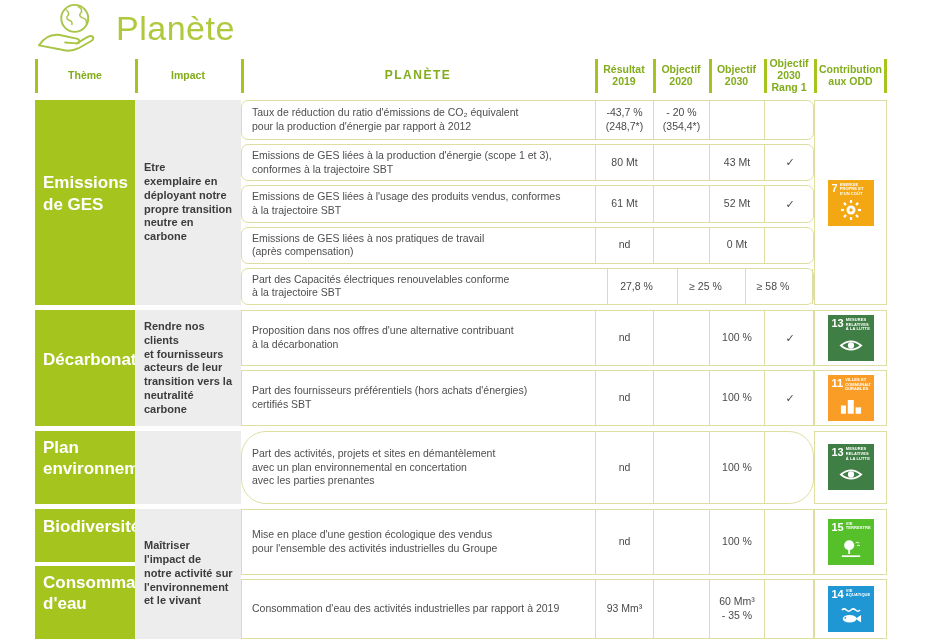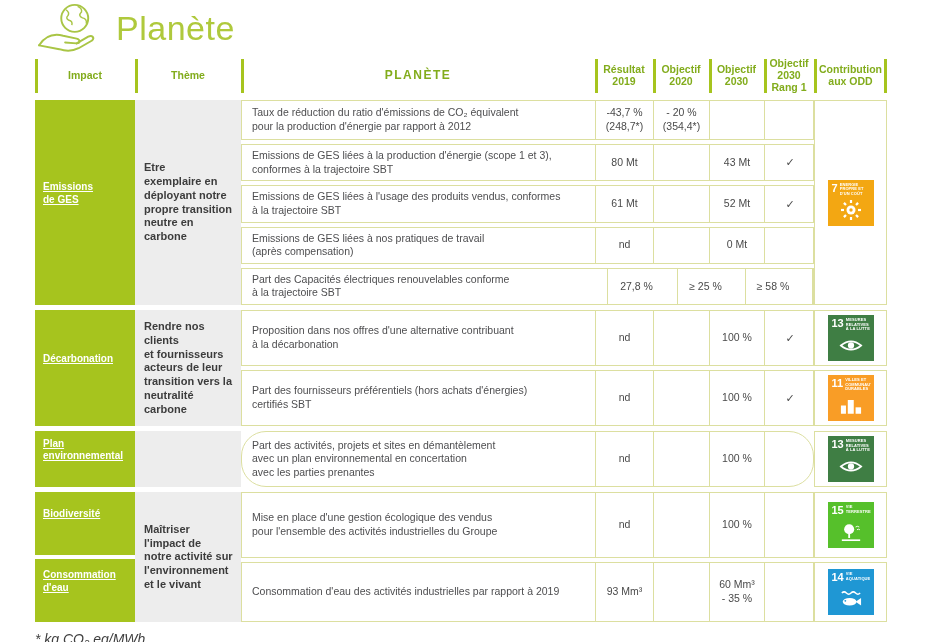--- a/index.html
+++ b/index.html
@@ -20,33 +20,33 @@
   .table{position:absolute;top:56px;left:35px;width:852px;}
   .header{position:relative;display:grid;grid-template-columns:100px 106px 354px 58px 56px 55px 50px 73px;height:40px;}
   .hcell{position:relative;display:flex;align-items:center;justify-content:center;text-align:center;
     color:var(--header-text-green);font-weight:bold;font-size:10.5px;line-height:1.12;white-space:pre-line;}
   .hcell::before{content:"";position:absolute;left:0;top:3px;bottom:3px;width:3px;background:var(--brand-green);}
   .hcell.planete{font-size:12px;letter-spacing:1.5px;}
   .header::after{content:"";position:absolute;right:0;top:3px;bottom:3px;width:3px;background:var(--brand-green);}
   .groups{display:flex;flex-direction:column;gap:5px;margin-top:4px;}
   .group{display:flex;}
   .theme-col{width:100px;display:flex;flex-direction:column;gap:4px;}
-  .theme{flex:1;background:var(--brand-green);color:#fff;font-weight:bold;font-size:10px;line-height:1.25;
-    display:flex;align-items:center;padding:6px 4px 24px 8px;white-space:pre-line;text-decoration:underline;}
+  .theme{flex:1;background:var(--brand-green);color:#fff;font-weight:bold;font-size:17px;line-height:1.25;
+    display:flex;align-items:center;padding:6px 4px 24px 8px;white-space:pre-line;}
   .impact{width:106px;background:var(--impact-bg);color:#3C3C3C;font-weight:bold;font-size:11px;line-height:1.25;
     display:flex;align-items:center;padding:6px 4px 6px 9px;white-space:pre-line;}
   .rows{width:573px;display:flex;flex-direction:column;gap:4px;}
   .row{flex:1;display:grid;grid-template-columns:353px 58px 56px 55px 51px;border:1px solid var(--cell-border);background:#fff;}
   .cell{border-left:1px solid var(--cell-border);display:flex;align-items:center;justify-content:center;
     text-align:center;font-size:10.5px;color:#4A4A4A;white-space:pre-line;line-height:1.3;padding:2px;}
   .cell.desc{border-left:none;justify-content:flex-start;text-align:left;padding:4px 6px 4px 10px;color:#4E4E50;}
   .cell.check{font-size:11px;color:#4A4A4A;}
   .odd-col{width:73px;display:flex;flex-direction:column;gap:4px;}
   .odd-cell{flex:1;border:1px solid var(--cell-border);display:flex;align-items:center;justify-content:center;background:#fff;}
-  .g1 .row{min-height:32px;} .g1 .row:first-child{min-height:40px;} .g1 .row:last-child{min-height:34px;gap:12px;}
+  .g1 .row{min-height:32px;border-radius:7px;} .g1 .row:first-child{min-height:40px;} .g1 .row:last-child{min-height:34px;gap:12px;}
   .g2 .row{min-height:56px;}
   .g3 .row{min-height:56px;border-radius:25px;}
   .g45 .row-a{min-height:66px;} .g45 .row-b{min-height:60px;}
   .sdg{width:46px;height:46px;background:var(--bg,#999);color:#fff;padding:3px 3px 2px 4px;display:flex;flex-direction:column;}
   .sdg-top{display:flex;gap:2px;align-items:flex-start;min-height:13px;}
   .sdg-num{font-size:11px;font-weight:bold;line-height:1;}
   .sdg-label{font-size:4px;font-weight:bold;line-height:1.15;text-transform:uppercase;letter-spacing:.1px;overflow:hidden;max-height:13px;}
   .sdg-sym{flex:1;display:flex;align-items:center;justify-content:center;}
   .footnotes{margin-top:7px;font-size:14px;font-style:italic;color:#3F3F3F;line-height:1.5;}
 </style>
@@ -62,22 +62,22 @@
       <path d="M45 4.5 q5 2 4 6 q-4 4 1 6 q5 1 4 6" stroke-width="1.5"></path>
       <path d="M5 45 C12 34 22 33 30 35 L44 38 C48 39 48 43 44 43 L32 42" stroke-linecap="round" stroke-linejoin="round"></path>
       <path d="M44 43 L56 36 C60 34 63 37 60 40 L46 48 C40 51 32 51 26 49 L5 45" stroke-linecap="round" stroke-linejoin="round"></path>
     </svg>
     <div class="brand-title">Planète</div>
   </header>
 
   <div class="table">
 
     <div class="header">
+      <div class="hcell">Thème</div>
       <div class="hcell">Impact</div>
-      <div class="hcell">Thème</div>
       <div class="hcell planete">PLANÈTE</div>
       <div class="hcell">Résultat
 2019</div>
       <div class="hcell">Objectif
 2020</div>
       <div class="hcell">Objectif
 2030</div>
       <div class="hcell">Objectif
 2030
 Rang 1</div>

